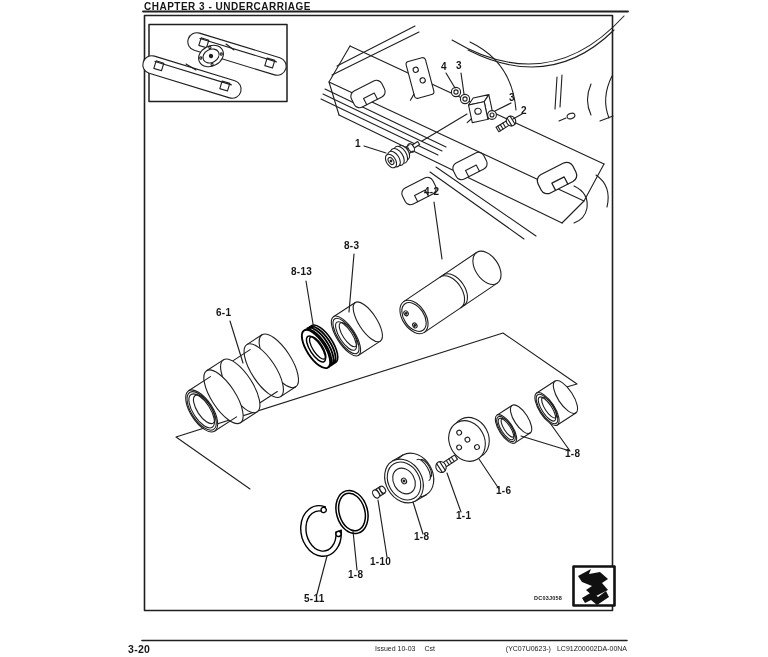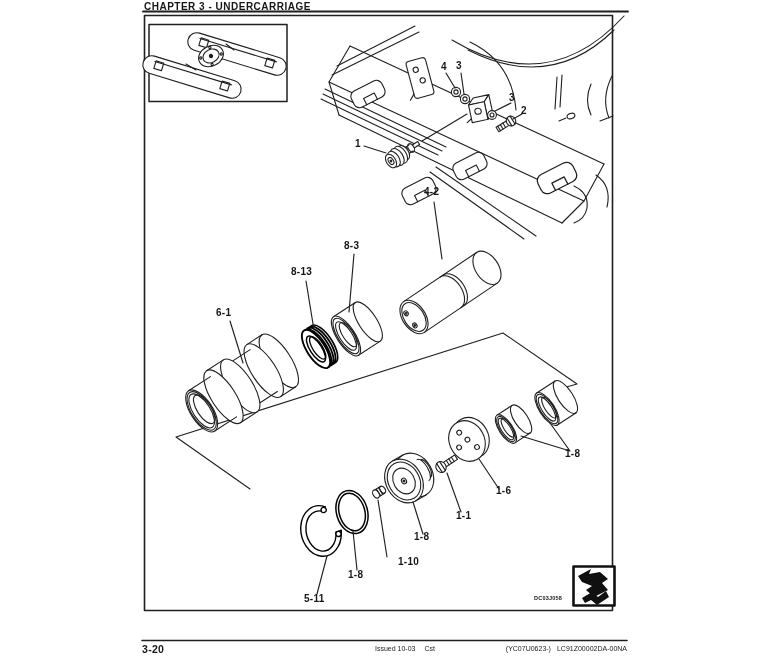--- a/index.html
+++ b/index.html
@@ -6,21 +6,21 @@
   .page{position:relative;width:768px;height:657px;background:#fff;overflow:hidden;
         font-family:"Liberation Sans",sans-serif;color:#161616;}
   .abs{position:absolute;}
   .hdr{left:144px;top:1px;width:484px;text-align:left;font-weight:bold;font-size:10px;
        letter-spacing:.5px;white-space:nowrap;}
   svg{position:absolute;left:0;top:0;}
   .co{position:absolute;font-weight:bold;font-size:10px;line-height:1;letter-spacing:.3px;
       white-space:nowrap;}
   .figcode{left:524px;top:595px;width:38px;text-align:right;font-weight:bold;font-size:5.5px;
            letter-spacing:.2px;}
-  .ft-num{left:142px;top:643px;font-weight:bold;font-size:10.5px;letter-spacing:.3px;}
+  .ft-num{left:128px;top:643px;font-weight:bold;font-size:10.5px;letter-spacing:.3px;}
   .ft-mid{left:300px;top:645px;width:210px;text-align:center;font-size:7px;color:#222;}
   .ft-right{left:430px;top:645px;width:197px;text-align:right;font-size:7px;color:#222;}
   .gap1{margin-right:9px;}
   .gap2{margin-right:6px;}
 </style>
 </head>
 <body>
 
 <div class="page">
 
@@ -291,21 +291,21 @@
   <div class="co" style="left:521px;top:106px">2</div>
   <div class="co" style="left:355px;top:139px">1</div>
   <div class="co" style="left:424px;top:187px">4-2</div>
   <div class="co" style="left:344px;top:241px">8-3</div>
   <div class="co" style="left:291px;top:267px">8-13</div>
   <div class="co" style="left:216px;top:308px">6-1</div>
   <div class="co" style="left:565px;top:449px">1-8</div>
   <div class="co" style="left:496px;top:486px">1-6</div>
   <div class="co" style="left:456px;top:511px">1-1</div>
   <div class="co" style="left:414px;top:532px">1-8</div>
-  <div class="co" style="left:398px;top:557px">1-10</div>
+  <div class="co" style="left:370px;top:557px">1-10</div>
   <div class="co" style="left:348px;top:570px">1-8</div>
   <div class="co" style="left:304px;top:594px">5-11</div>
 
   <div class="abs figcode">DC03J058</div>
 
   <div class="abs ft-num">3-20</div>
   <div class="abs ft-mid">
     <span class="gap1">Issued 10-03</span><span>Cst</span>
   </div>
   <div class="abs ft-right">

